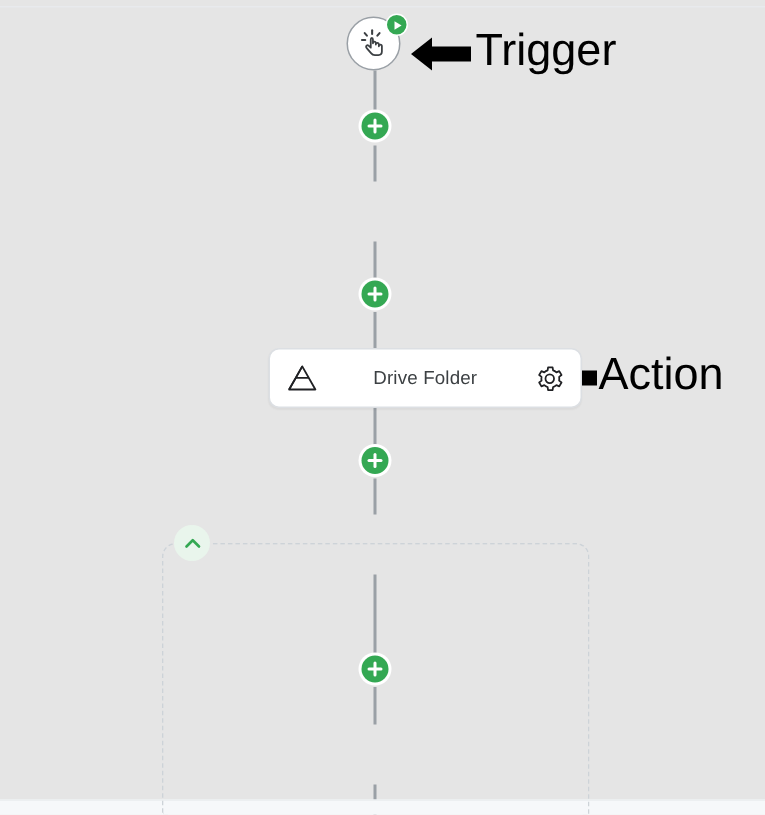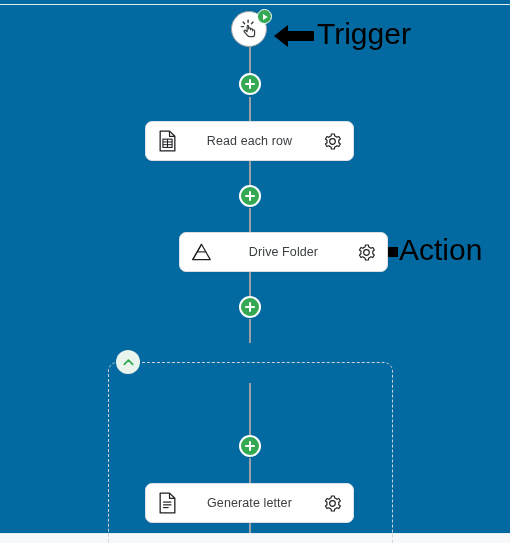--- a/index.html
+++ b/index.html
@@ -7,21 +7,21 @@
     margin: 0; padding: 0;
     width: 510px; height: 543px;
     overflow: hidden;
     background: #ffffff;
     font-family: "Liberation Sans", sans-serif;
   }
   #canvas {
     position: relative;
     width: 510px;
     height: 543px;
-    background: #0369a1;
+    background: #e5e5e5;
   }
   
   .top-rule {
     position: absolute; left: 0; top: 4px;
     width: 510px; height: 1px;
     background: #e8eaed;
   }
   
   .bottom-band {
     position: absolute; left: 0; top: 533px;
@@ -193,39 +193,20 @@
   <div class="plus-btn" style="top:298px;"></div>
   <div class="plus-btn" style="top:437px;"></div>
 
   <div class="loop-box"></div>
   <div class="collapse-btn">
     <svg width="13" height="13" viewBox="0 0 14 14">
       <polyline points="2.5,9 7,4.5 11.5,9" fill="none" stroke="#34a853" stroke-width="1.9" stroke-linecap="round" stroke-linejoin="round"></polyline>
     </svg>
   </div>
 
-  <div class="card" style="top:121px;">
-    <span class="ico">
-      <svg width="19" height="22" viewBox="0 0 20 24">
-        <path d="M2 1.2 h10.2 L18 6.8 V22.8 H2 Z" fill="none" stroke="#202124" stroke-width="1.4" stroke-linejoin="round"></path>
-        <path d="M12.2 1.2 V6.9 H18" fill="none" stroke="#202124" stroke-width="1.3" stroke-linejoin="round"></path>
-        <rect x="5" y="10" width="10" height="9" fill="none" stroke="#202124" stroke-width="1.2"></rect>
-        <line x1="5" y1="13" x2="15" y2="13" stroke="#202124" stroke-width="1.1"></line>
-        <line x1="5" y1="16" x2="15" y2="16" stroke="#202124" stroke-width="1.1"></line>
-        <line x1="10" y1="10" x2="10" y2="19" stroke="#202124" stroke-width="1.1"></line>
-      </svg>
-    </span>
-    <span class="title">Read each row</span>
-    <span class="gear">
-      <svg width="19" height="19" viewBox="0 0 24 24">
-        <path d="M12 8.4a3.6 3.6 0 1 0 0 7.2 3.6 3.6 0 0 0 0-7.2z" fill="none" stroke="#202124" stroke-width="1.5"></path>
-        <path d="M19.9 13.6a8 8 0 0 0 .1-1.6 8 8 0 0 0-.1-1.6l2-1.5-1.9-3.3-2.4 1a7.8 7.8 0 0 0-2.8-1.6l-.4-2.5h-3.8l-.4 2.5a7.8 7.8 0 0 0-2.8 1.6l-2.4-1L3.1 8.9l2 1.5a8 8 0 0 0 0 3.2l-2 1.5 1.9 3.3 2.4-1a7.8 7.8 0 0 0 2.8 1.6l.4 2.5h3.8l.4-2.5a7.8 7.8 0 0 0 2.8-1.6l2.4 1 1.9-3.3z" fill="none" stroke="#202124" stroke-width="1.5" stroke-linejoin="round"></path>
-      </svg>
-    </span>
-  </div>
 
   <div class="card" style="top:232px;margin-left:34px;">
     <span class="ico">
       <svg width="21" height="21" viewBox="0 0 24 24">
         <polygon points="12,2.6 22,20.2 2,20.2" fill="none" stroke="#202124" stroke-width="1.4" stroke-linejoin="round"></polygon>
         <line x1="12" y1="2.6" x2="7.1" y2="11.3" stroke="#202124" stroke-width="1.3"></line>
         <line x1="7.1" y1="11.3" x2="17" y2="11.3" stroke="#202124" stroke-width="1.3"></line>
         <line x1="7.1" y1="11.3" x2="2" y2="20.2" stroke="#202124" stroke-width="1.3"></line>
       </svg>
     </span>
@@ -237,33 +218,15 @@
       </svg>
     </span>
   </div>
 
   <svg class="anno-arrow" style="left:358px; top:240px;" width="40" height="24" viewBox="0 0 40 24">
     <polygon points="0,12 14,1 14,7 40,7 40,17 14,17 14,23" fill="#000000"></polygon>
   </svg>
   <div class="anno-label" style="left:399px; top:235px;">Action</div>
 
 
-  <div class="card" style="top:483px;">
-    <span class="ico">
-      <svg width="19" height="22" viewBox="0 0 20 24">
-        <path d="M2 1.2 h10.2 L18 6.8 V22.8 H2 Z" fill="none" stroke="#202124" stroke-width="1.4" stroke-linejoin="round"></path>
-        <path d="M12.2 1.2 V6.9 H18" fill="none" stroke="#202124" stroke-width="1.3" stroke-linejoin="round"></path>
-        <line x1="5.2" y1="11" x2="14.2" y2="11" stroke="#202124" stroke-width="1.3"></line>
-        <line x1="5.2" y1="14" x2="14.2" y2="14" stroke="#202124" stroke-width="1.3"></line>
-        <line x1="5.2" y1="17" x2="11.2" y2="17" stroke="#202124" stroke-width="1.3"></line>
-      </svg>
-    </span>
-    <span class="title">Generate letter</span>
-    <span class="gear">
-      <svg width="19" height="19" viewBox="0 0 24 24">
-        <path d="M12 8.4a3.6 3.6 0 1 0 0 7.2 3.6 3.6 0 0 0 0-7.2z" fill="none" stroke="#202124" stroke-width="1.5"></path>
-        <path d="M19.9 13.6a8 8 0 0 0 .1-1.6 8 8 0 0 0-.1-1.6l2-1.5-1.9-3.3-2.4 1a7.8 7.8 0 0 0-2.8-1.6l-.4-2.5h-3.8l-.4 2.5a7.8 7.8 0 0 0-2.8 1.6l-2.4-1L3.1 8.9l2 1.5a8 8 0 0 0 0 3.2l-2 1.5 1.9 3.3 2.4-1a7.8 7.8 0 0 0 2.8 1.6l.4 2.5h3.8l.4-2.5a7.8 7.8 0 0 0 2.8-1.6l2.4 1 1.9-3.3z" fill="none" stroke="#202124" stroke-width="1.5" stroke-linejoin="round"></path>
-      </svg>
-    </span>
-  </div>
 
   <div class="bottom-band"></div>
 </div>
 
 </body></html>

